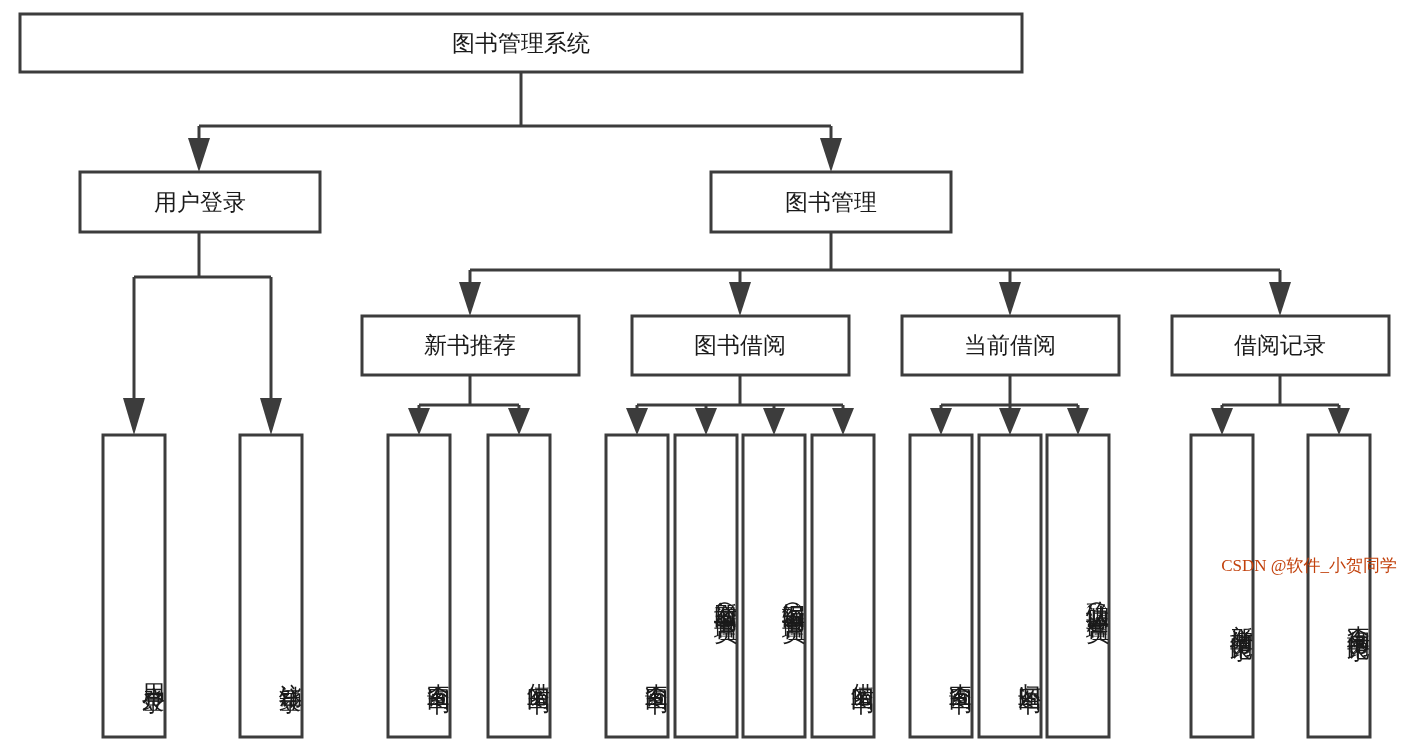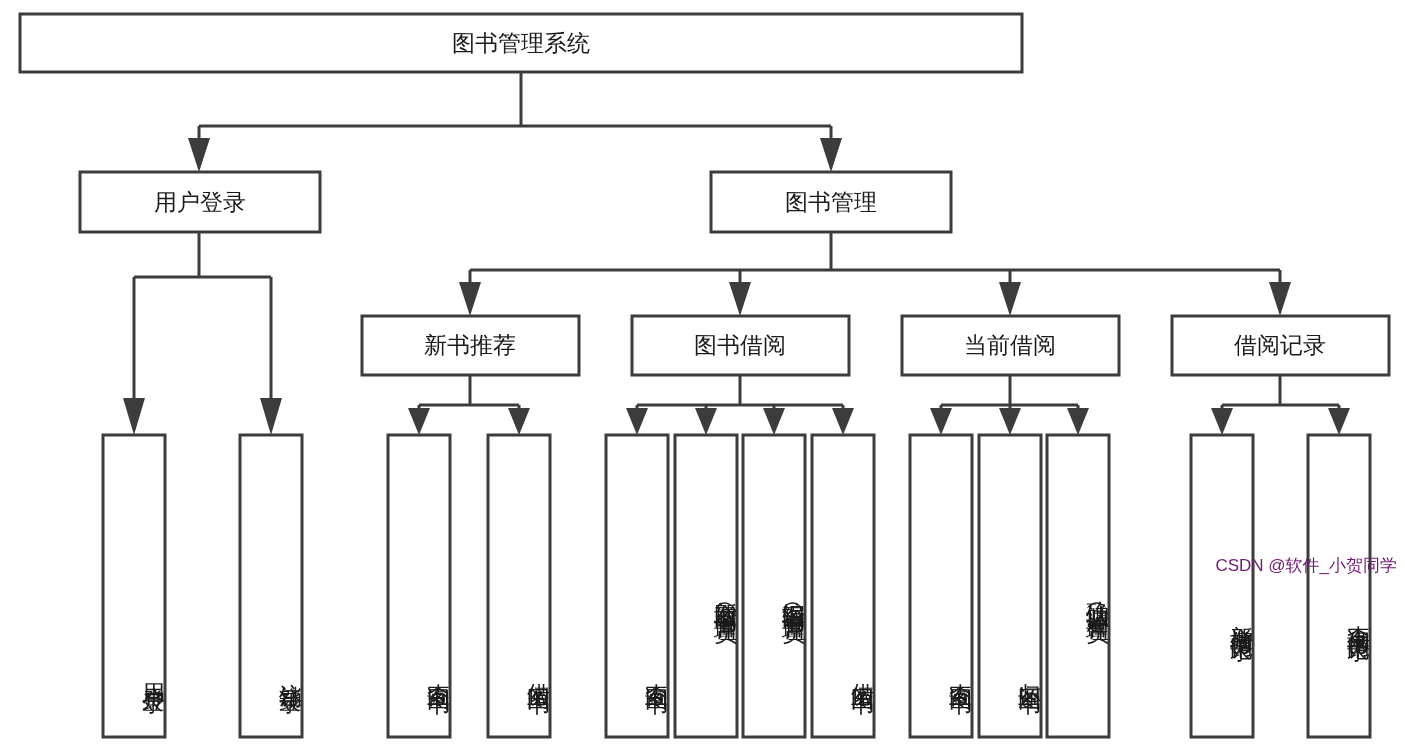--- a/index.html
+++ b/index.html
@@ -65,23 +65,23 @@
     display: flex;
     align-items: flex-start;
     justify-content: center;
     white-space: nowrap;
     pointer-events: none;
   }
   #watermark {
     position: absolute;
     right: 8px;
     bottom: 6px;
-    font-family: Liberation Sans, sans-serif;
+    font-family: Liberation Serif, serif;
     font-size: 17px;
-    color: #701a75;
+    color: #c2410c;
     white-space: nowrap;
     pointer-events: none;
   }
 </style>
 </head>
 <body>
 
 <div id="diagram-root">
 
   <svg class="tree-canvas" viewBox="0 0 1405 747" xmlns="http://www.w3.org/2000/svg">

